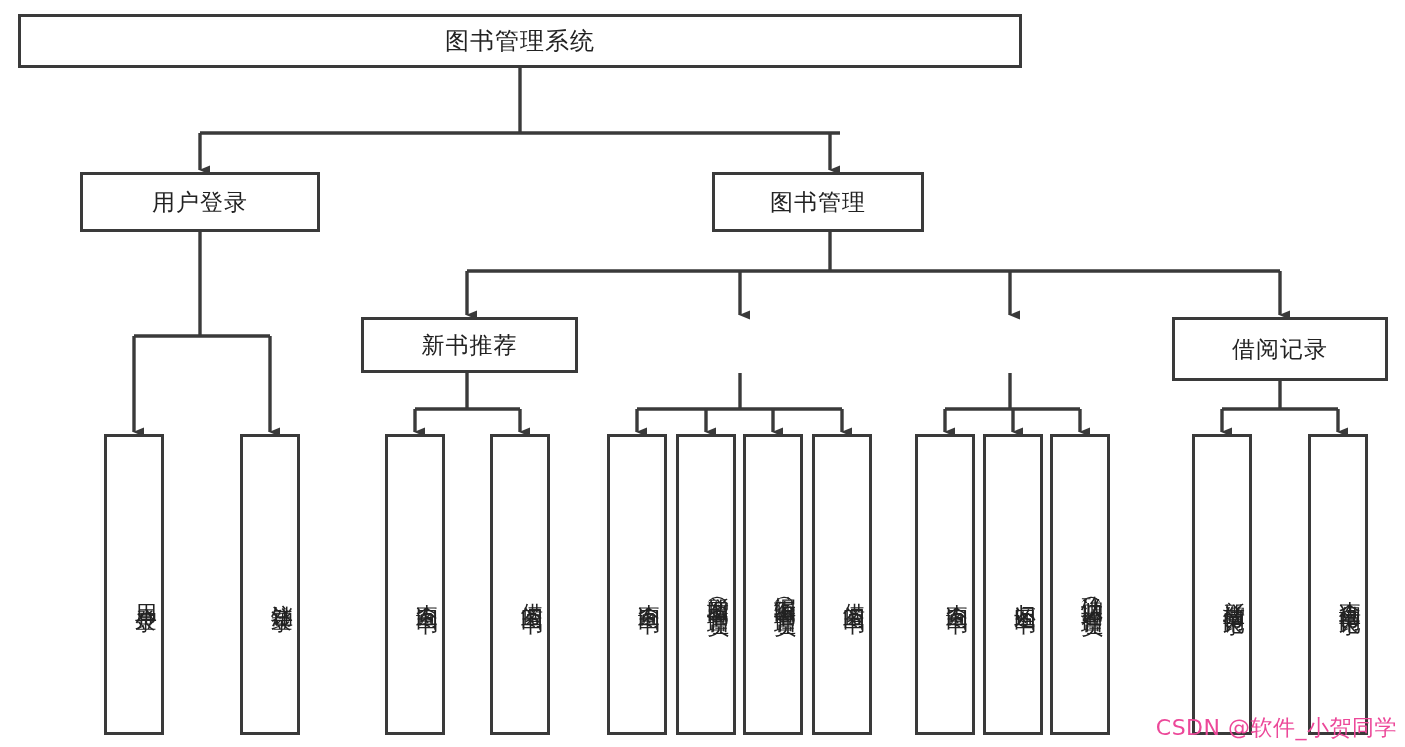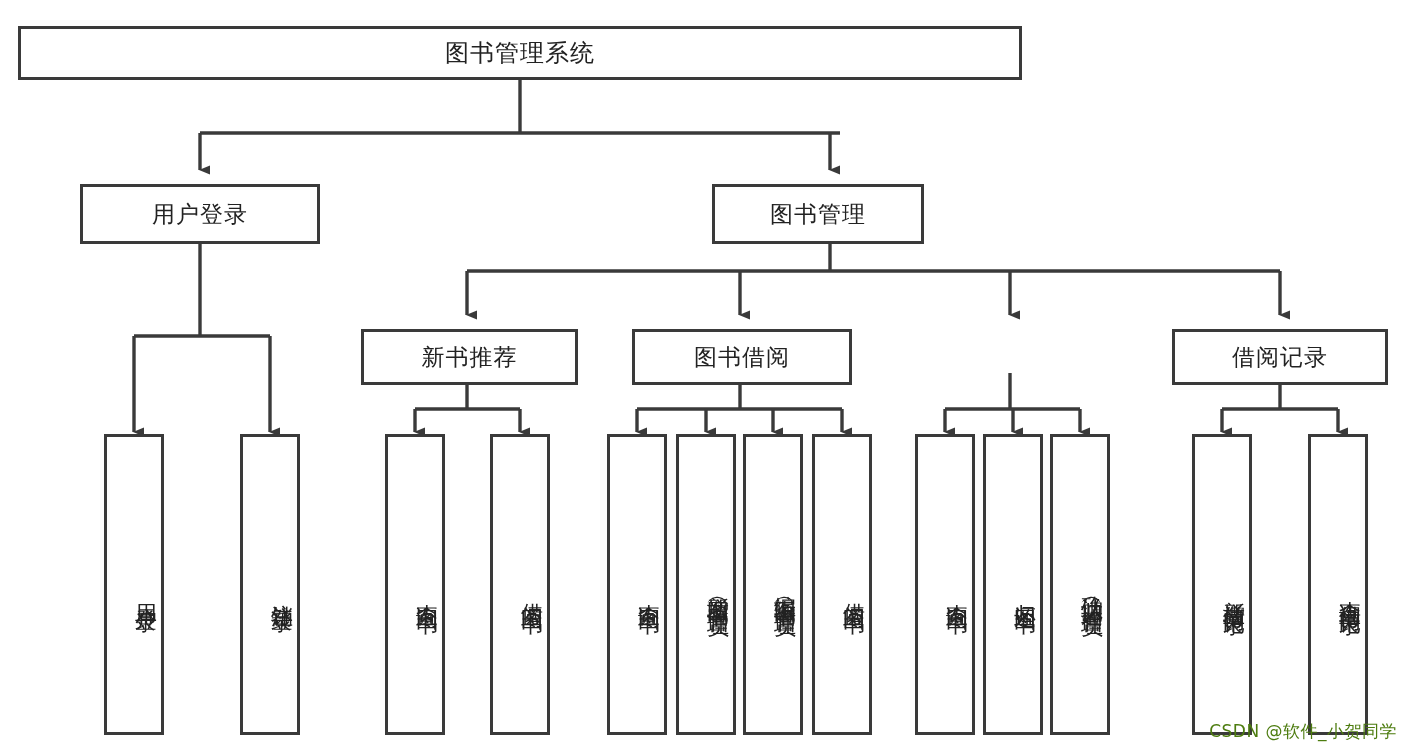--- a/index.html
+++ b/index.html
@@ -1,25 +1,25 @@
 <!DOCTYPE html>
 <html><head>
 <meta charset="utf-8">
 <style>
   html,body{margin:0;padding:0;background:#ffffff;}
   body{font-family:"DejaVu Sans","Liberation Sans",sans-serif;}
   #canvas{position:relative;width:1405px;height:747px;background:#ffffff;overflow:hidden;}
   svg#wires{position:absolute;left:0;top:0;width:1405px;height:747px;}
   .node{position:absolute;box-sizing:border-box;background:#ffffff;border:3px solid #3a3a3a;
         display:flex;align-items:center;justify-content:center;color:#222222;}
-  .node.h{font-size:23px;letter-spacing:1px;margin-top:12px;}
+  .node.h{font-size:23px;letter-spacing:1px;}
   .node.v{writing-mode:vertical-rl;text-orientation:upright;font-size:22px;letter-spacing:3px;
           padding-top:14px;align-items:flex-start;justify-content:center;}
   .node.root{font-size:24px;border-width:3px;}
-  .watermark{position:absolute;right:8px;bottom:4px;font-size:17px;color:#4d7c0f;
+  .watermark{position:absolute;right:8px;bottom:4px;font-size:22px;color:#ec4899;
              letter-spacing:.5px;white-space:nowrap;}
 </style>
 </head>
 <body>
 
 <div id="canvas">
 
   <svg id="wires" viewBox="0 0 1405 747" xmlns="http://www.w3.org/2000/svg">
     <defs>
       <marker id="ah" markerWidth="10" markerHeight="11" refX="4.6" refY="10" orient="auto" markerUnits="userSpaceOnUse">
@@ -69,22 +69,21 @@
       <path d="M1338,409 L1338,432" marker-end="url(#ah)"></path>
     </g>
   </svg>
 
   <div class="node h root" style="left:18px;top:14px;width:1004px;height:54px;">图书管理系统</div>
 
   <div class="node h" style="left:80px;top:172px;width:240px;height:60px;">用户登录</div>
   <div class="node h" style="left:712px;top:172px;width:212px;height:60px;">图书管理</div>
 
   <div class="node h" style="left:361px;top:317px;width:217px;height:56px;">新书推荐</div>
-  <div class="node h" style="left:632px;top:317px;width:220px;height:56px;">图书借阅</div>
-  <div class="node h" style="left:1172px;top:317px;width:216px;height:56px;">借阅记录</div>
+  <div class="node h" style="left:1172px;top:317px;width:216px;height:64px;">借阅记录</div>
 
   <div class="node v" style="left:104px;top:434px;width:60px;height:301px;">用户登录</div>
   <div class="node v" style="left:240px;top:434px;width:60px;height:301px;">注销登录</div>
 
   <div class="node v" style="left:385px;top:434px;width:60px;height:301px;">查询图书</div>
   <div class="node v" style="left:490px;top:434px;width:60px;height:301px;">借阅图书</div>
 
   <div class="node v" style="left:607px;top:434px;width:60px;height:301px;">查询图书</div>
   <div class="node v" style="left:676px;top:434px;width:60px;height:301px;">新增图书（管理员）</div>
   <div class="node v" style="left:743px;top:434px;width:60px;height:301px;">编辑图书（管理员）</div>

